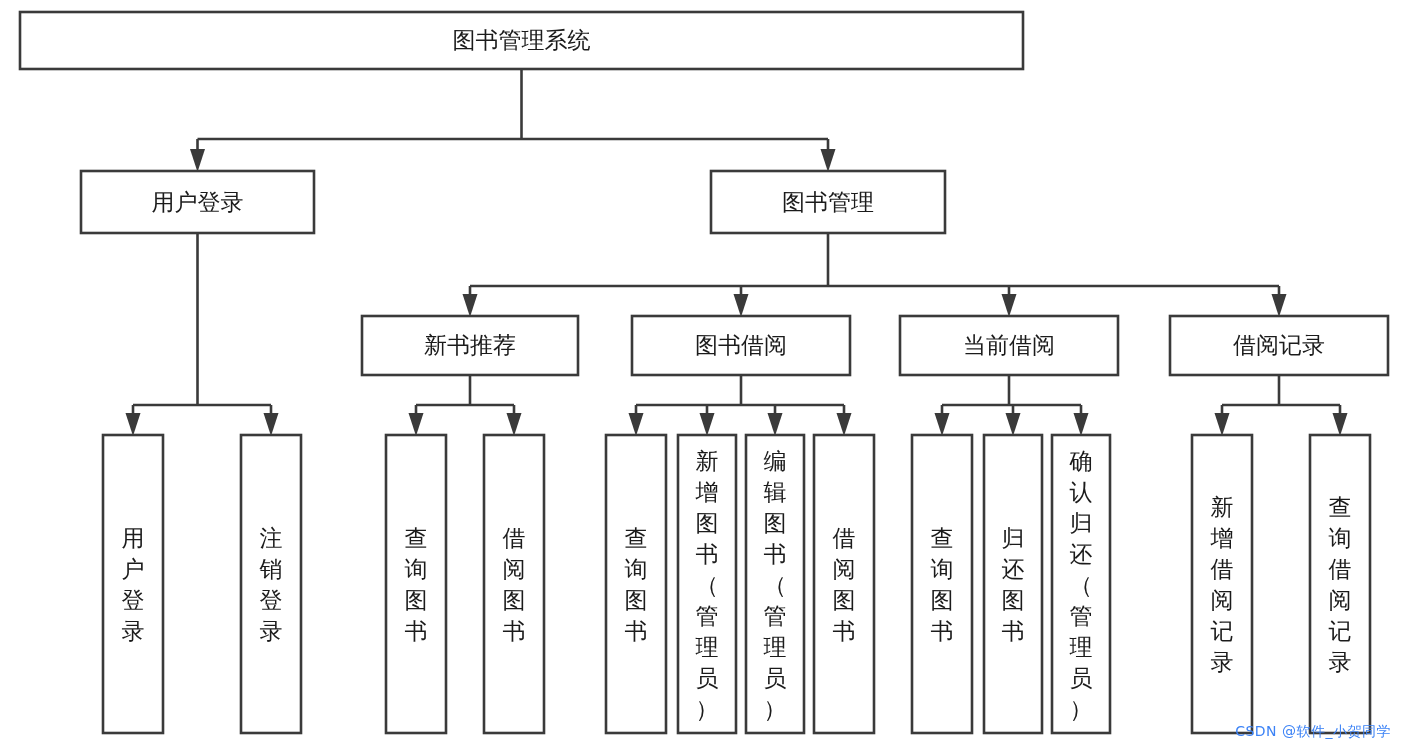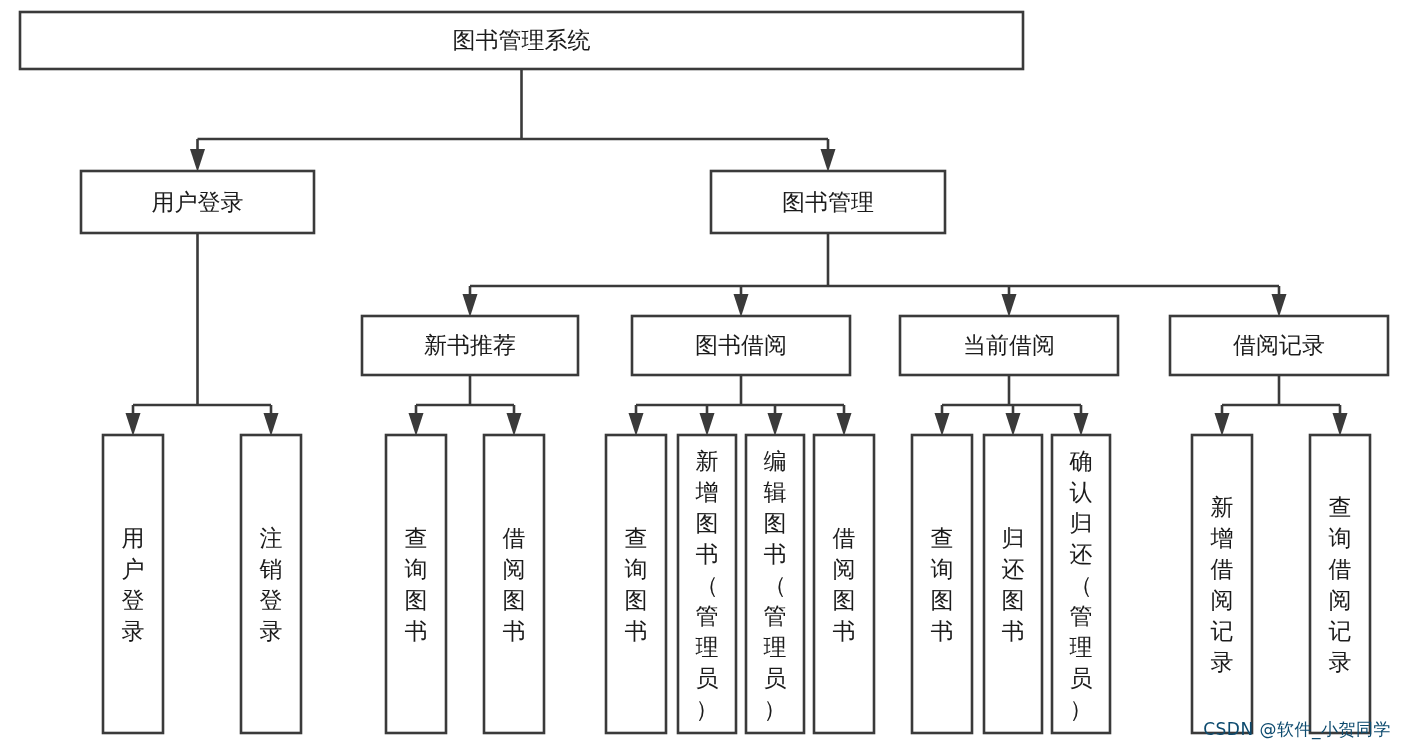--- a/index.html
+++ b/index.html
@@ -55,22 +55,22 @@
   .node-label-v {
     fill: #1b1b1b;
     font-family: "DejaVu Sans", "Liberation Sans", sans-serif;
     font-size: 23px;
     text-anchor: middle;
   }
   .watermark-text {
     position: absolute;
     right: 14px;
     bottom: 6px;
-    color: #0c4a6e;
-    font-size: 17px;
+    color: #3b82f6;
+    font-size: 14px;
     font-family: "DejaVu Sans", "Liberation Sans", sans-serif;
     letter-spacing: 0.5px;
     white-space: nowrap;
     user-select: none;
   }
 </style>
 </head>
 <body>
 
 <div id="diagram-root">

